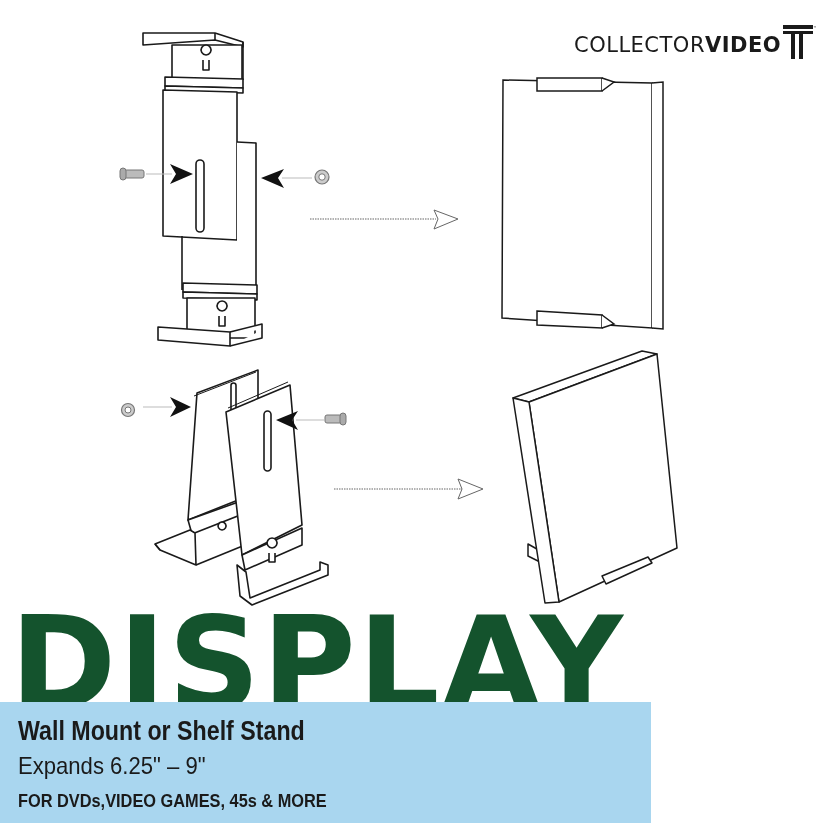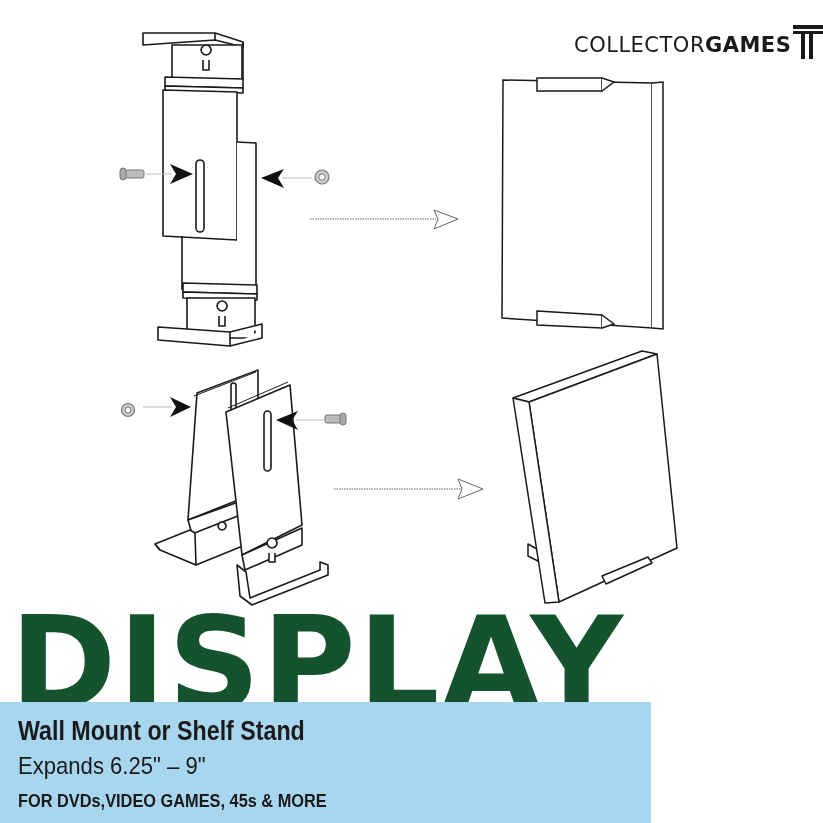--- a/index.html
+++ b/index.html
@@ -13,21 +13,21 @@
   .banner { position: absolute; left: 0; top: 702px; width: 651px; height: 121px; background: #a9d6ef; }
   .banner .title { position: absolute; left: 18px; top: 14px; font-family: "Liberation Sans", sans-serif; font-weight: bold; font-size: 27px; color: #1a1a1a; transform: scaleX(0.86); transform-origin: left; white-space: nowrap; }
   .banner .sub { position: absolute; left: 18px; top: 50px; font-family: "Liberation Sans", sans-serif; font-size: 24px; color: #1a1a1a; transform: scaleX(0.92); transform-origin: left; white-space: nowrap; }
   .banner .foot { position: absolute; left: 18px; top: 88px; font-family: "Liberation Sans", sans-serif; font-weight: bold; font-size: 19px; color: #1a1a1a; transform: scaleX(0.86); transform-origin: left; white-space: nowrap; }
 </style>
 </head>
 <body>
 
 <div class="logo">
   <span class="light">COLLECTOR</span>
-    <span class="bold">GAMES</span>
+    <span class="bold">VIDEO</span>
   <svg width="34" height="36" viewBox="0 0 34 36">
     <rect x="1" y="1" width="30" height="4" fill="#1a1a1a"></rect>
     <rect x="1" y="7" width="30" height="3" fill="#1a1a1a"></rect>
     <rect x="9" y="7" width="4" height="28" fill="#1a1a1a"></rect>
     <rect x="17" y="7" width="4" height="28" fill="#1a1a1a"></rect>
     <text x="31" y="6" font-size="5" fill="#1a1a1a" font-family="DejaVu Sans, sans-serif">™</text>
   </svg>
 </div>
 
 <svg class="art" width="823" height="700" viewBox="0 0 823 700">

